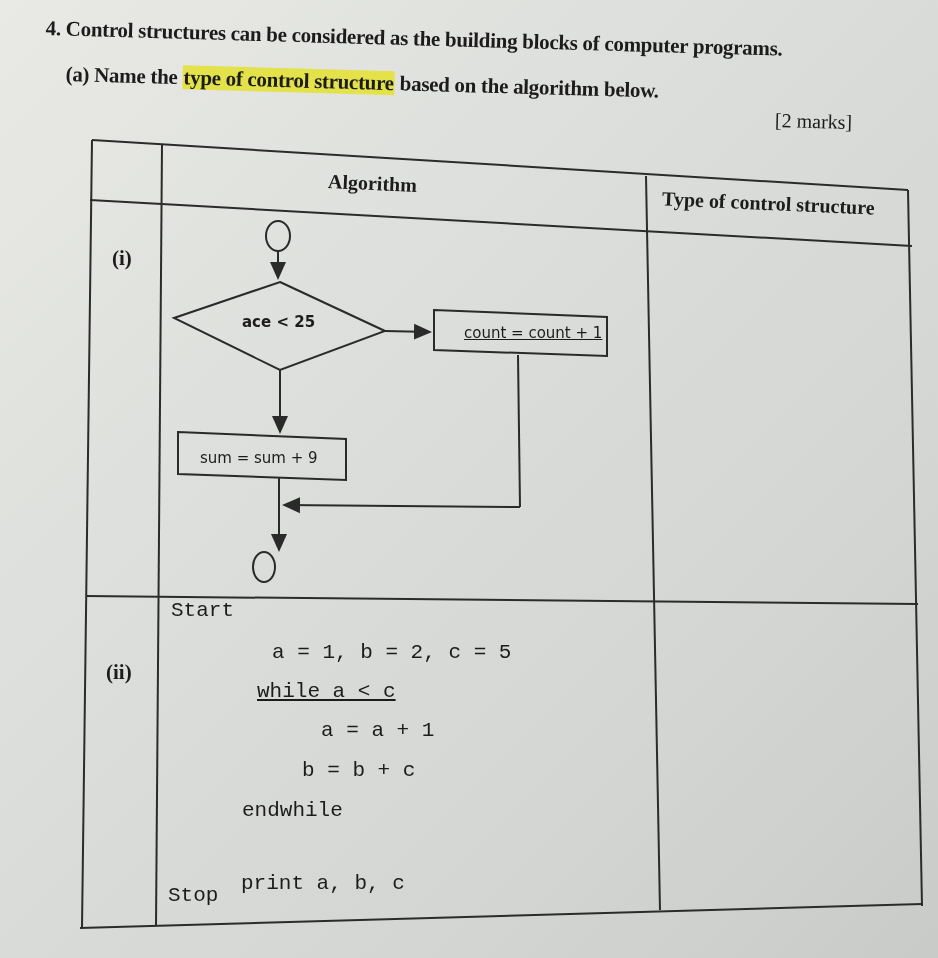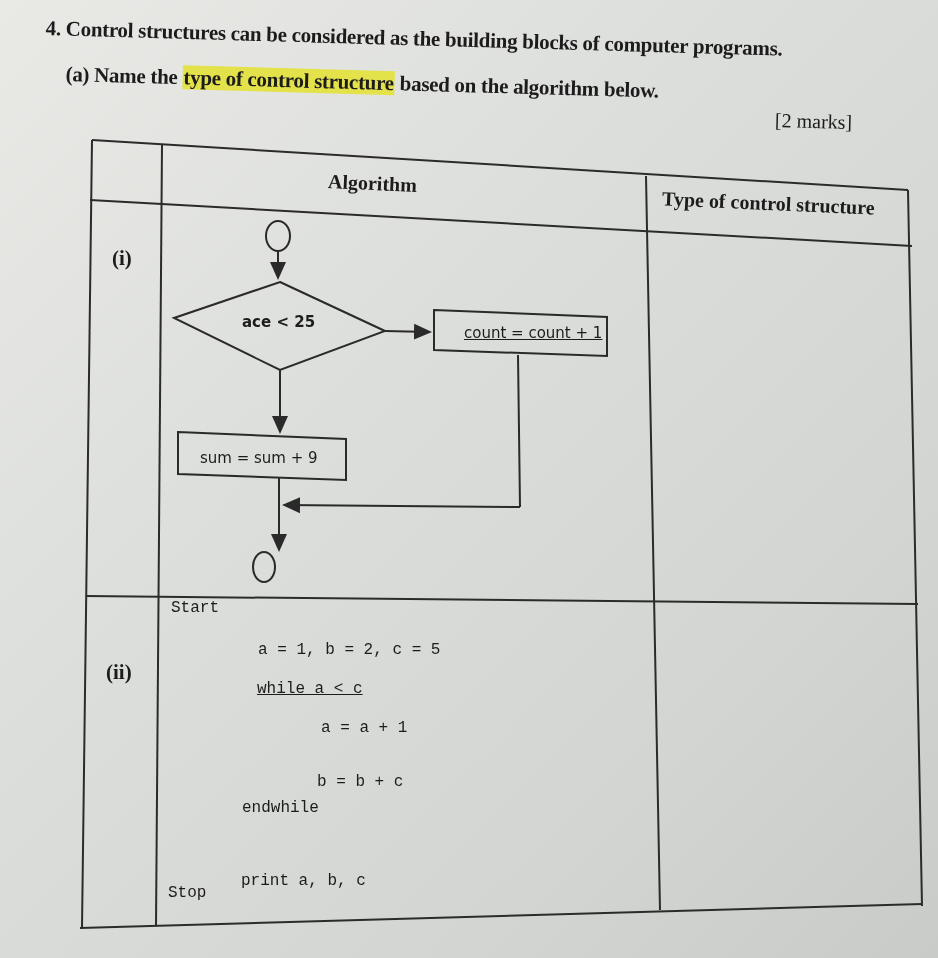--- a/index.html
+++ b/index.html
@@ -28,21 +28,21 @@
   }
 
   svg.table { position:absolute; left:0; top:0; }
 
   .lbl { position:absolute; font-size:21px; font-weight:bold; }
   .hdr { position:absolute; font-size:20px; font-weight:bold; white-space:nowrap; }
   .fc-text {
     position:absolute; font-family:"DejaVu Sans", sans-serif; font-size:15px; white-space:nowrap;
   }
   .code {
-    position:absolute; font-family:"Liberation Mono", monospace; font-size:16px; white-space:pre;
+    position:absolute; font-family:"Liberation Mono", monospace; font-size:21px; white-space:pre;
   }
   .answer { position:absolute; }
 </style>
 </head>
 <body>
 
 <div class="q-title">
   <span>4.</span>
   <span>Control structures can be considered as the building blocks of computer programs.</span>
 </div>
@@ -108,22 +108,22 @@
 <div class="hdr" style="left:662px; top:192px; transform:rotate(2.5deg);">Type of control structure</div>
 
 <div class="lbl" style="left:112px; top:246px;">(i)</div>
 <div class="lbl" style="left:106px; top:660px;">(ii)</div>
 
 <div class="fc-text" style="left:242px; top:313px;font-weight:bold;">ace &lt; 25</div>
 <div class="fc-text" style="left:464px; top:324px;text-decoration:underline;">count = count + 1</div>
 <div class="fc-text" style="left:200px; top:449px;">sum = sum + 9</div>
 
 <div class="code" style="left:171px; top:599px;">Start</div>
-<div class="code" style="left:258px; top:641px;">a = 1, b = 2, c = 5</div>
+<div class="code" style="left:272px; top:641px;">a = 1, b = 2, c = 5</div>
 <div class="code" style="left:257px; top:680px;text-decoration:underline;">while a &lt; c</div>
 <div class="code" style="left:321px; top:719px;text-align:center;">a = a + 1</div>
-<div class="code" style="left:317px; top:759px;margin-top:14px;">b = b + c</div>
+<div class="code" style="left:302px; top:759px;">b = b + c</div>
 <div class="code" style="left:242px; top:799px;">endwhile</div>
 <div class="code" style="left:241px; top:840px;margin-top:32px;">print a, b, c</div>
 <div class="code" style="left:168px; top:884px;">Stop</div>
 
 <div class="answer" style="left:652px; top:246px; width:258px; height:352px;"></div>
 <div class="answer" style="left:660px; top:606px; width:256px; height:298px;"></div>
 
 </body></html>

